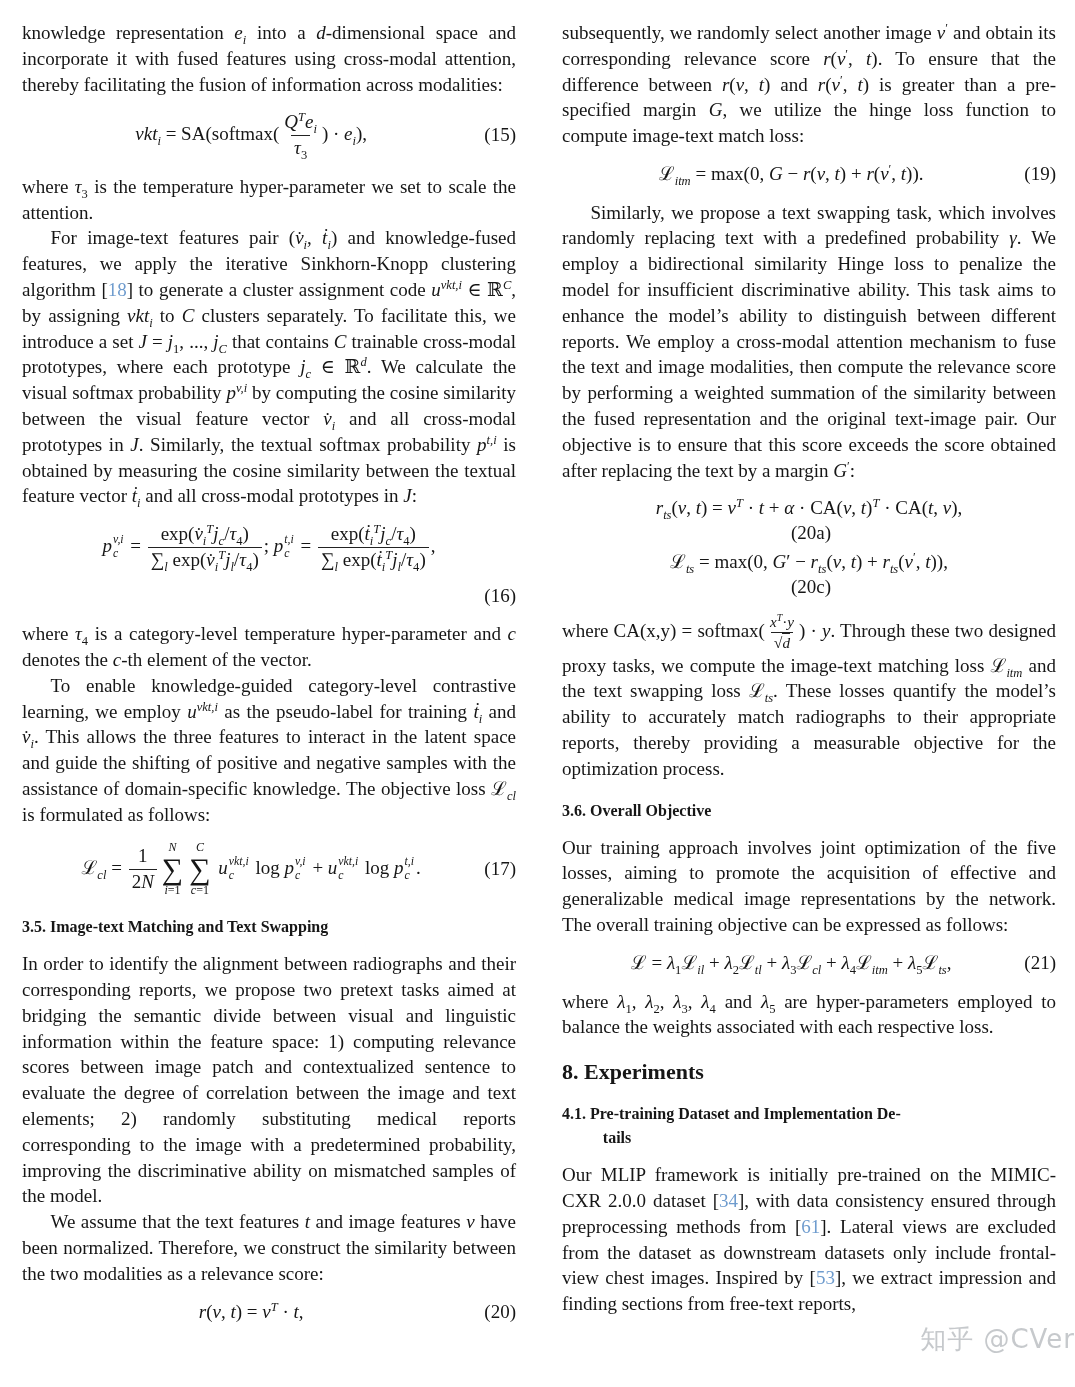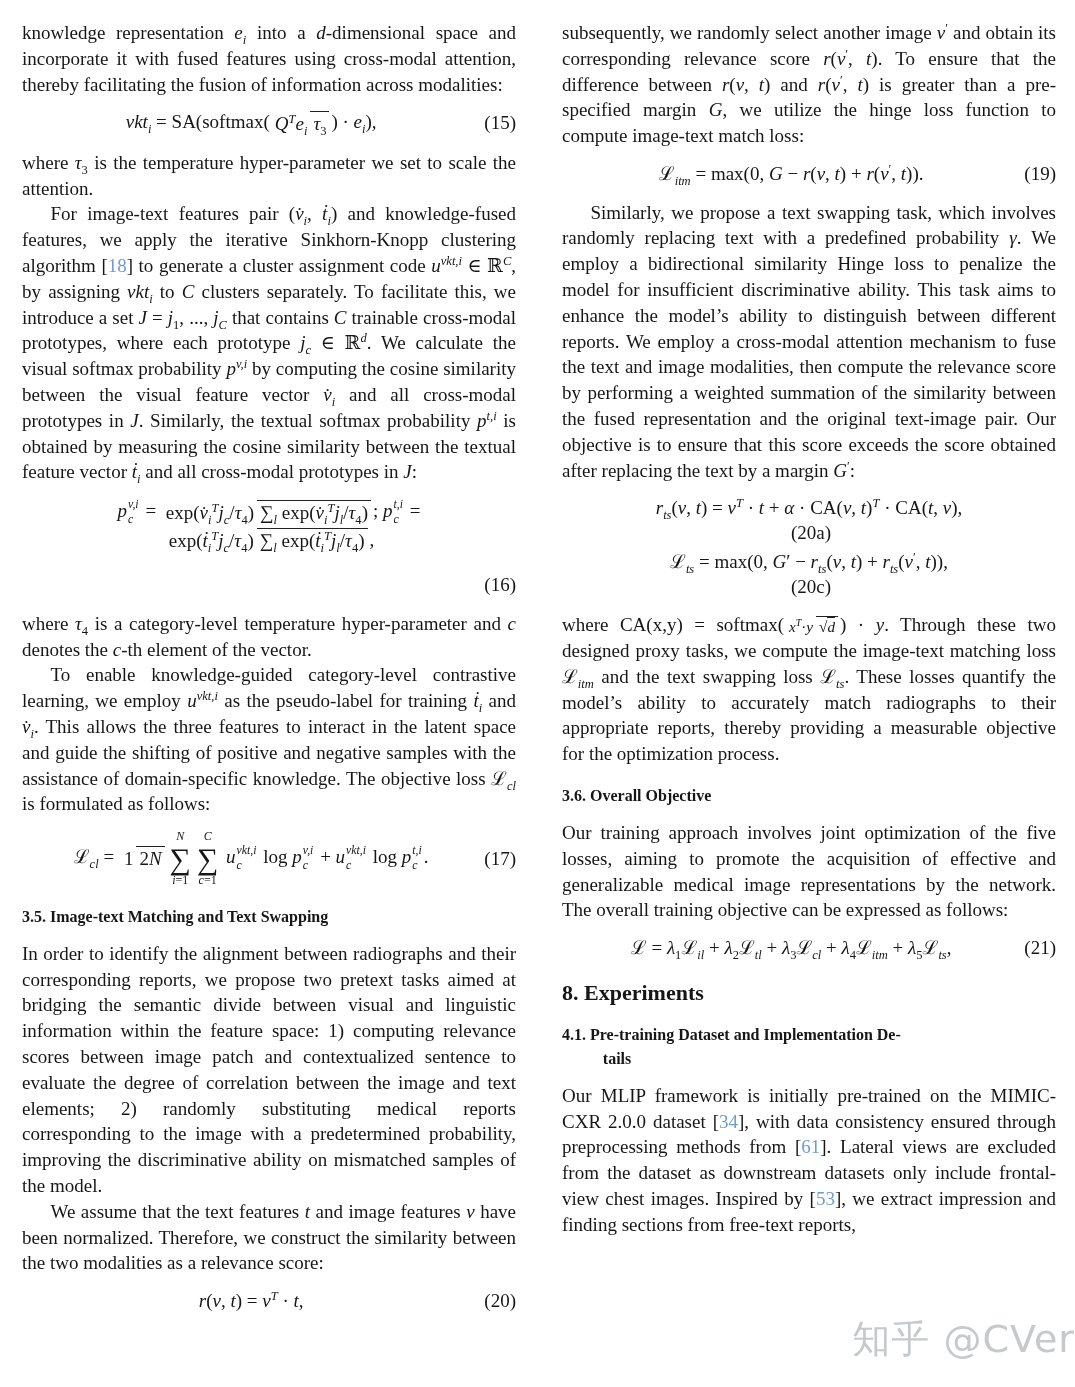--- a/index.html
+++ b/index.html
@@ -39,33 +39,33 @@
   .eq{
     display:flex;
     align-items:center;
     margin:13px 0;
     line-height:1.3;
   }
   .eqbody{flex:1;text-align:center;}
   .eqnum{margin-left:4px;white-space:nowrap;}
   .eq.wrapnum{flex-wrap:wrap;}
   .eq.wrapnum .eqbody{width:100%;flex:0 0 100%;}
-  .eq.wrapnum .eqnum{width:100%;text-align:right;margin-top:19px;}
+  .eq.wrapnum .eqnum{width:100%;text-align:right;margin-top:11px;}
   .eqgroup{margin:13px 0;}
   .eqgroup .eq{margin:4px 0;flex-direction:column;}
   .frac{
     display:inline-flex;
-    flex-direction:row;
+    flex-direction:column;
     align-items:center;
     vertical-align:middle;
     margin:0 2px;
   }
   .fnum,.fden{padding:0 3px;line-height:1.3;}
   .fden{border-top:1.3px solid #222;}
-  .finline{font-size:0.8em;vertical-align:middle;align-items:flex-end;}
+  .finline{font-size:0.8em;vertical-align:middle;}
   .ss{
     display:inline-flex;
     flex-direction:column;
     align-items:flex-start;
     vertical-align:middle;
     font-size:0.62em;
     line-height:1.25;
     margin:0 2px 0 1px;
   }
   .bigsum{
@@ -88,22 +88,22 @@
   .h-sec{
     font-size:22px;font-weight:700;
     margin:19px 0 11px;
     line-height:26px;
   }
   .hcont{margin-left:2.55em;margin-top:40px;}
   .nowrap{white-space:nowrap;}
   .watermark{
     position:absolute;
     right:0px;
-    bottom:22px;
-    font-size:38px;
+    bottom:30px;
+    font-size:26px;
     font-family:"DejaVu Sans","Liberation Sans",sans-serif;
     color:var(--wm);
     letter-spacing:1px;
     pointer-events:none;
   }
 </style>
 </head>
 <body style="background: rgb(255, 255, 255);">
 
 <div class="page">
@@ -209,20 +209,21 @@
 
     <div class="h-sub">3.6. Overall Objective</div>
 
     <p>Our training approach involves joint optimization of the five losses, aiming to promote the acquisition of effective and generalizable medical image representations by the network. The overall training objective can be expressed as follows:</p>
 
     <div class="eq">
       <span class="eqbody">ℒ = <i>λ</i><sub>1</sub>ℒ<sub><i>il</i></sub> + <i>λ</i><sub>2</sub>ℒ<sub><i>tl</i></sub> + <i>λ</i><sub>3</sub>ℒ<sub><i>cl</i></sub> + <i>λ</i><sub>4</sub>ℒ<sub><i>itm</i></sub> + <i>λ</i><sub>5</sub>ℒ<sub><i>ts</i></sub>,</span>
       <span class="eqnum">(21)</span>
     </div>
 
+    <p>where <i>λ</i><sub>1</sub>, <i>λ</i><sub>2</sub>, <i>λ</i><sub>3</sub>, <i>λ</i><sub>4</sub> and <i>λ</i><sub>5</sub> are hyper-parameters employed to balance the weights associated with each respective loss.</p>
 
     <div class="h-sec">8. Experiments</div>
     <div class="h-sub"><span class="nowrap">4.1. Pre-training Dataset and Implementation De-</span><br><span class="hcont">tails</span></div>
 
     <p>Our MLIP framework is initially pre-trained on the MIMIC-CXR 2.0.0 dataset [<span class="cite">34</span>], with data consistency ensured through preprocessing methods from [<span class="cite">61</span>]. Lateral views are excluded from the dataset as downstream datasets only include frontal-view chest images. Inspired by [<span class="cite">53</span>], we extract impression and finding sections from free-text reports,</p>
   </div>
 
   <div class="watermark">知乎 @CVer</div>
 </div>
 

